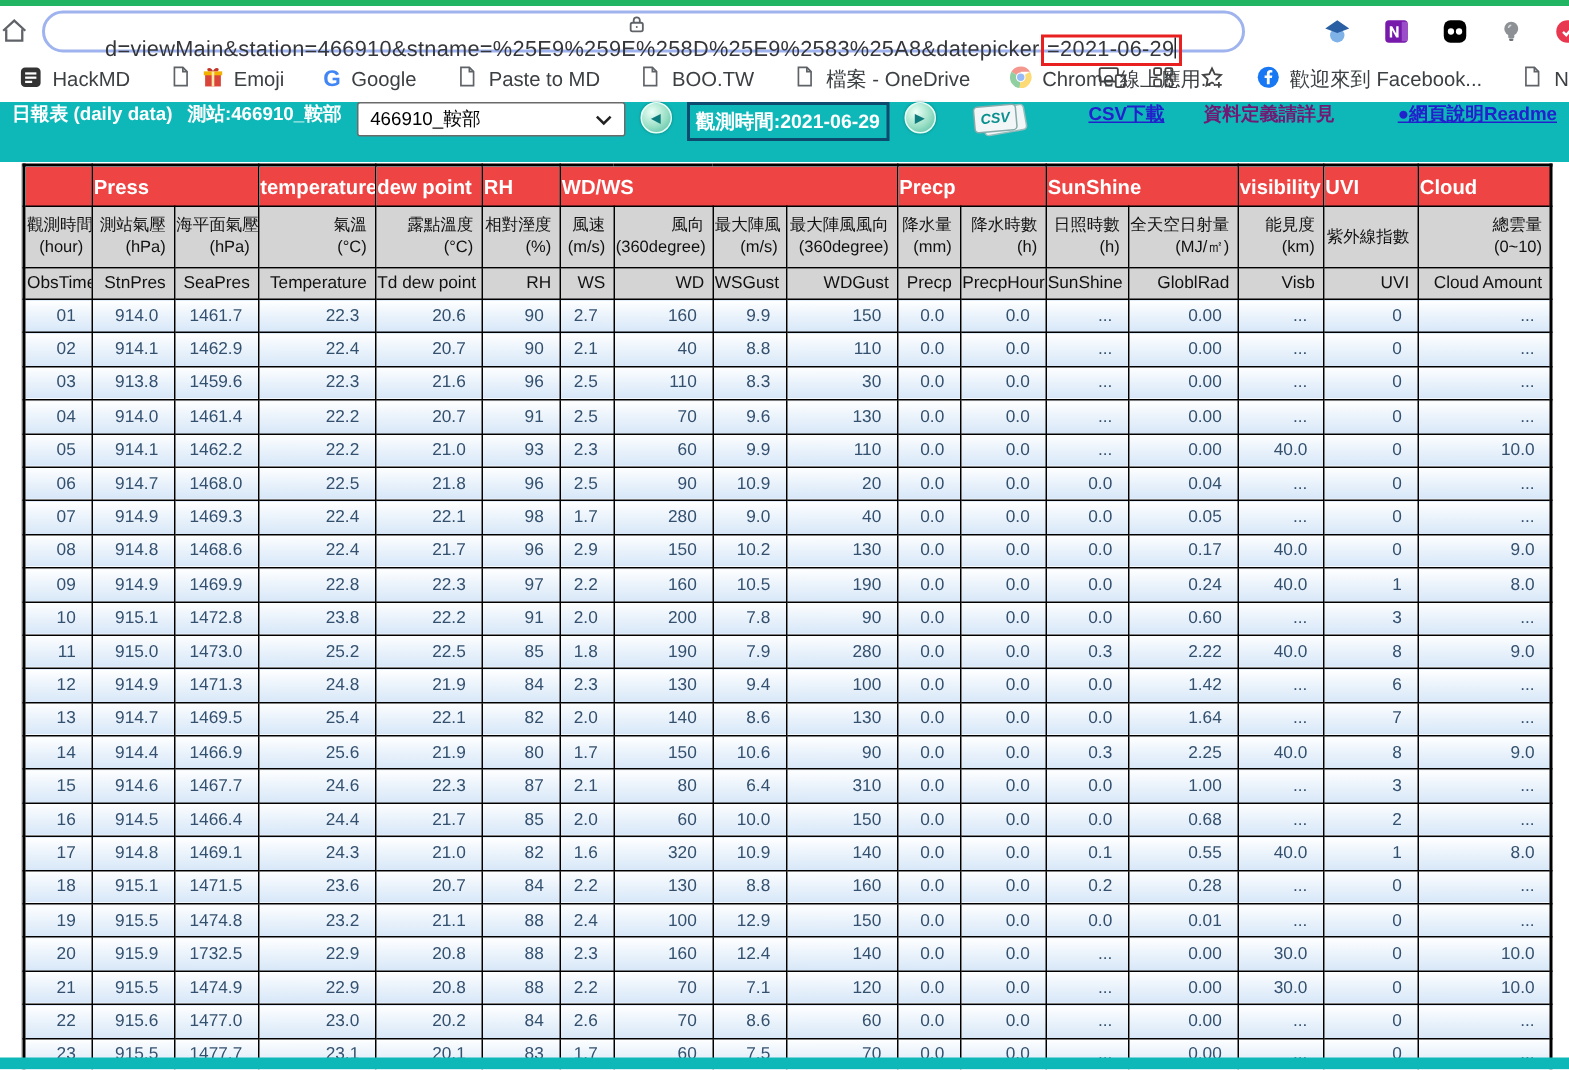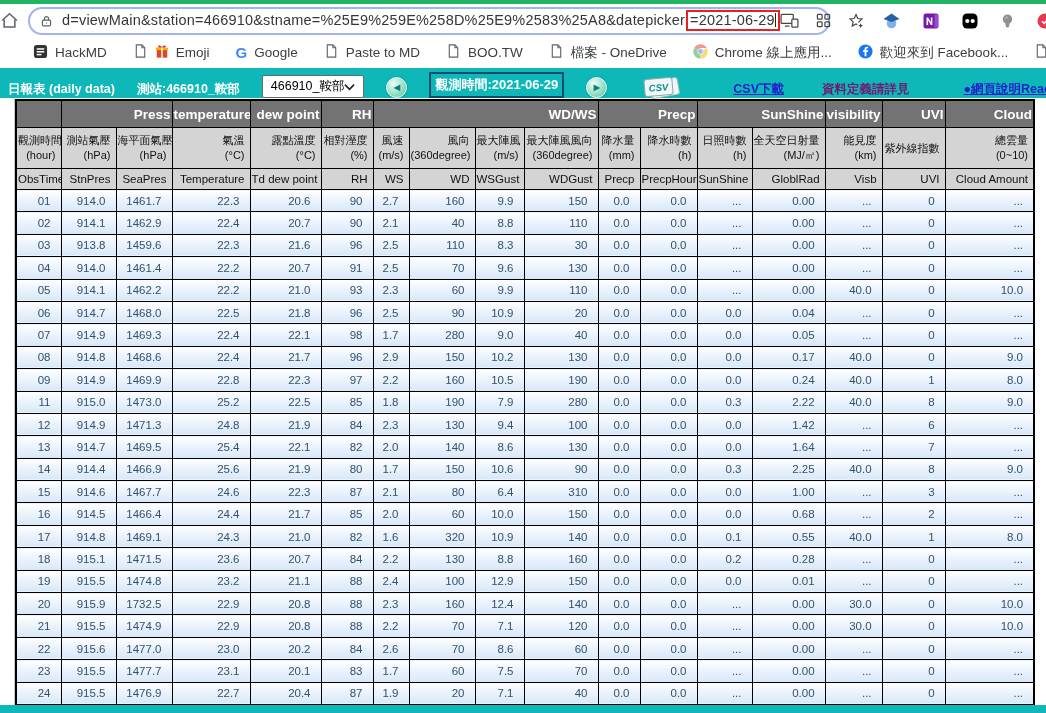--- a/index.html
+++ b/index.html
@@ -3,55 +3,55 @@
 <meta charset="utf-8">
 <style>
   html,body{margin:0;padding:0;background:#fff;}
   .screen{position:relative;width:1046px;height:713px;overflow:hidden;background:#fff;
           font-family:"Liberation Sans",sans-serif;}
   
   .top-strip{height:4px;background:#21b463;}
   .chrome-bar{height:33px;display:flex;align-items:center;padding-left:2px;background:#fff;}
   .home-btn{width:20px;height:20px;display:flex;align-items:center;justify-content:center;margin-left:-3px;}
   .url-bar{margin-left:9px;width:778px;height:24px;border:2px solid #9fb3ee;border-radius:14px;
-           display:flex;align-items:center;padding:0 10px;background:#fff;}
+           display:flex;align-items:center;padding:0 10px;background:#fff;flex-direction:column;}
   .lock{display:flex;align-items:center;margin-right:9px;}
   .url-text{font-size:14.5px;color:#35363a;white-space:nowrap;letter-spacing:.2px;}
   .url-hl{border:2px solid #e82020;padding:0 2px 1px 2px;margin-left:1px;display:inline-block;}
   .caret{display:inline-block;width:1px;height:14px;background:#222;vertical-align:-2px;}
   .addr-icons{margin-left:auto;display:flex;align-items:center;gap:17px;padding-right:2px;}
   .addr-icons .icon{display:flex;align-items:center;}
   .ext-icons{margin-left:auto;display:flex;align-items:center;gap:23px;padding-right:0;}
   .ext-icons .icon{display:flex;align-items:center;}
   .ext-icons .icon:last-child{margin-right:-7px;}
-  .bookmarks-bar{height:31px;display:flex;align-items:center;background:#fff;font-size:13.5px;color:#3c4043;padding-left:20px;}
+  .bookmarks-bar{height:31px;display:flex;align-items:center;background:#fff;font-size:13.5px;color:#3c4043;padding-left:0;}
   .bookmark{display:flex;align-items:center;gap:7px;padding:0 13px;white-space:nowrap;cursor:default;}
   
-  .toolbar{height:30px;background:#0fb8b8;display:flex;align-items:flex-end;padding:0 8px;gap:22px;
+  .toolbar{height:40px;background:#0fb8b8;display:flex;align-items:flex-start;padding:0 8px;gap:10px;
            color:#fff;font-weight:bold;font-size:12.5px;white-space:nowrap;}
   .station-select{width:170px;height:21px;background:#fff;border:1px solid #6a6a6a;color:#000;
                   font-weight:normal;font-size:12.5px;display:flex;align-items:center;
                   justify-content:space-between;padding:0 8px;border-radius:2px;}
   .nav-btn{width:19px;height:19px;border-radius:50%;border:1px solid #e9fff6;flex:0 0 auto;
            background:radial-gradient(circle at 35% 30%,#ecfff7,#9adfc6 55%,#4cbb9d);
            display:flex;align-items:center;justify-content:center;color:#0d7c7c;font-size:8px;
            box-shadow:0 0 2px rgba(0,90,80,.6);}
   .obs-box{border:2px solid #0c4a6e;padding:2px 4px;font-size:13px;}
   .csv-icon{position:relative;width:36px;height:22px;margin-left:14px;flex:0 0 auto;}
   .csv-sheet{position:absolute;width:27px;height:16px;background:#f2f6f6;border:1px solid #8fa;border-radius:3px;}
   .csv-back{left:7px;top:3px;transform:rotate(-10deg);border-color:#9bb;}
   .csv-front{left:1px;top:2px;transform:rotate(-5deg);display:flex;align-items:center;justify-content:center;
              font:italic bold 9.5px "Liberation Sans",sans-serif;color:#0a8f8f;border-color:#8aa;}
   a.tlink{color:#2222cc;text-decoration:underline;font-weight:bold;cursor:pointer;margin-left:32px;}
   .note{color:#701a75;margin-left:16px;}
   
   .table-wrap{margin:1px 0 0 14px;border-left:1px solid #c9c9c9;padding-left:0;}
   table.obs{border-collapse:collapse;table-layout:fixed;width:1018px;border:2px solid #000;}
   table.obs th,table.obs td{border:1px solid #000;overflow:hidden;white-space:nowrap;}
-  .group-row th{background:#737373;color:#fff;font-size:13.5px;font-weight:bold;height:24px;text-align:right;}
+  .group-row th{background:#ef4444;color:#fff;font-size:13.5px;font-weight:bold;height:24px;text-align:left;}
   .unit-row th{background:#d4d4d4;color:#111;font-size:11px;font-weight:normal;height:36px;
                text-align:right;padding:2px 5px 2px 1px;line-height:1.35;}
   .en-row th{background:#d4d4d4;color:#111;font-size:11.5px;font-weight:normal;height:20px;
              text-align:right;padding:0 5px 0 1px;}
   table.obs td{background:linear-gradient(180deg,#ffffff 0%,#eef5fc 38%,#d7e7f8 100%);
                color:#33506e;font-size:11.5px;text-align:right;padding:0 10px 0 0;height:21.4px;}
   .bottom-strip{position:absolute;left:0;right:0;bottom:0;height:8px;background:#0fb8b8;}
 </style>
 </head>
 <body>
@@ -473,20 +473,39 @@
             <td>190</td>
             <td>0.0</td>
             <td>0.0</td>
             <td>0.0</td>
             <td>0.24</td>
             <td>40.0</td>
             <td>1</td>
             <td>8.0</td>
           </tr>
           <tr>
+            <td>10</td>
+            <td>915.1</td>
+            <td>1472.8</td>
+            <td>23.8</td>
+            <td>22.2</td>
+            <td>91</td>
+            <td>2.0</td>
+            <td>200</td>
+            <td>7.8</td>
+            <td>90</td>
+            <td>0.0</td>
+            <td>0.0</td>
+            <td>0.0</td>
+            <td>0.60</td>
+            <td>...</td>
+            <td>3</td>
+            <td>...</td>
+          </tr>
+          <tr>
             <td>11</td>
             <td>915.0</td>
             <td>1473.0</td>
             <td>25.2</td>
             <td>22.5</td>
             <td>85</td>
             <td>1.8</td>
             <td>190</td>
             <td>7.9</td>
             <td>280</td>

